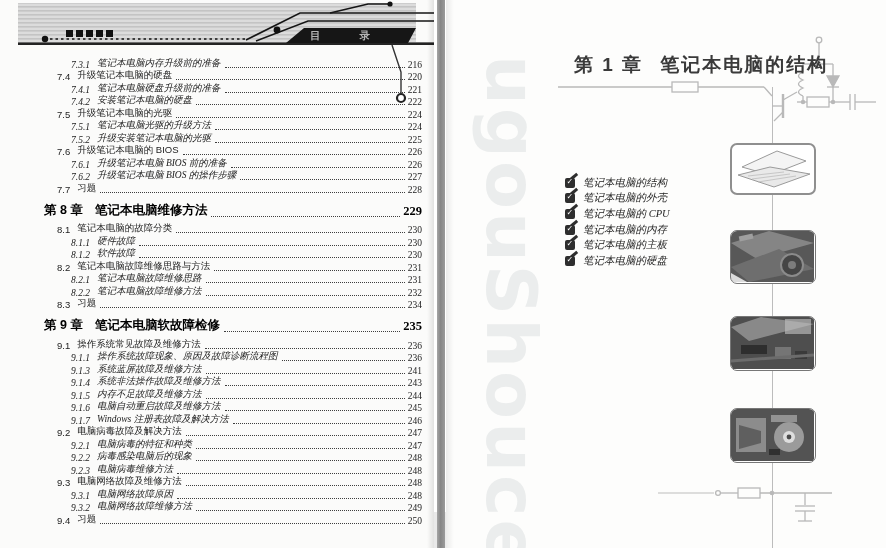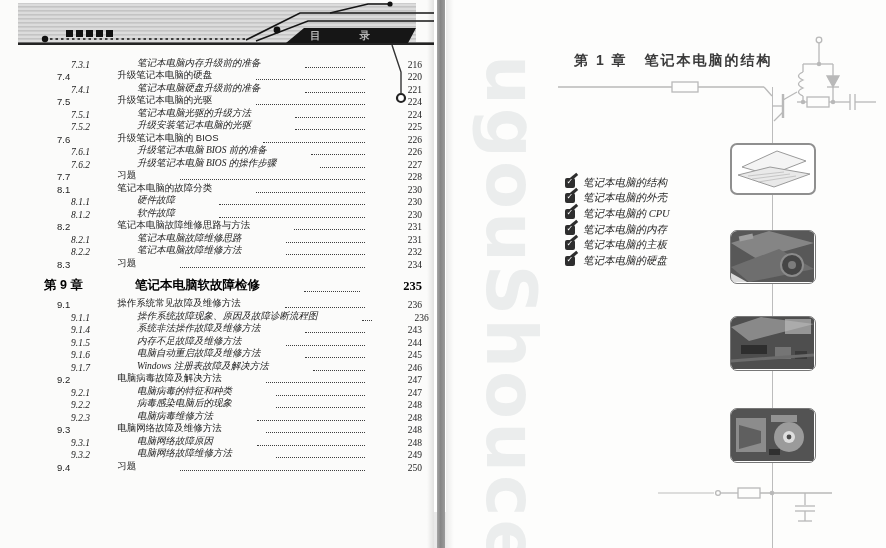--- a/index.html
+++ b/index.html
@@ -14,21 +14,21 @@
 
   .banner { position:absolute; left:18px; top:3px; width:398px; height:39px;
             background:repeating-linear-gradient(180deg,#cdcdcd 0 1px,#dcdcdc 1px 3px,#c4c4c4 3px 4px); }
   .banner-rule { position:absolute; left:18px; top:42px; width:416px; height:3px;
                  background:#242424; border-top:1px solid #6f6f6f; }
   .banner-svg { position:absolute; left:0; top:0; width:434px; height:115px; }
   .toc-title { position:absolute; left:310px; top:29px; width:90px; color:#b4b4b4;
                font-size:10.5px; font-weight:bold; letter-spacing:18px; white-space:nowrap; }
 
   .toc { position:absolute; left:44px; top:57px; width:378px; }
-  .toc-row { display:flex; align-items:flex-end; height:12.5px; font-size:9.5px; color:#1c1c1c;gap:40px; }
+  .toc-row { display:flex; align-items:flex-end; height:12.5px; font-size:9.5px; color:#1c1c1c; }
   .toc-num { margin-right:7px; white-space:nowrap; }
   .toc-label { white-space:nowrap; }
   .leader { flex:1; border-bottom:1.3px dotted #3e3e3e; margin:0 3px 2px 4px; min-width:10px; }
   .toc-page { font-family:"Liberation Serif", serif; white-space:nowrap; }
   .toc-row.lvl1 { height:17px; margin:7px 0 4px; font-size:12.5px; font-weight:bold; color:#000; }
   .toc-row.lvl1 .toc-num { margin-right:12px; }
   .toc-row.lvl1 .toc-page { font-size:12.5px; }
   .toc-row.lvl2 { padding-left:13px; }
   .toc-row.lvl3 { padding-left:27px; }
   .toc-row.lvl3 .toc-num,
@@ -42,21 +42,21 @@
   .right-page { position:absolute; left:446px; top:0; width:440px; height:548px;
                 background:#fdfdfc; overflow:hidden; }
   .right-page::before { content:""; position:absolute; left:0; top:0; width:8px; height:100%;
                         background:linear-gradient(90deg, rgba(0,0,0,0.07), rgba(0,0,0,0)); }
 
   .watermark { position:absolute; left:106px; top:55px; transform:rotate(90deg);
                transform-origin:0 0; font-size:70px; font-weight:bold; letter-spacing:3px;
                color:rgba(150,158,168,0.17); white-space:nowrap;
                font-family:"DejaVu Sans", sans-serif; }
 
-  .chapter-title { position:absolute; left:128px; top:52px; font-size:14px; font-weight:bold;
+  .chapter-title { position:absolute; left:128px; top:52px; font-size:19px; font-weight:bold;
                    color:#3a3a3a; letter-spacing:2px; white-space:nowrap; }
   .chapter-title .num { margin-right:17px; }
 
   .circuit-svg { position:absolute; left:0; top:0; width:440px; height:548px; }
   .chain-line { position:absolute; left:326px; top:87px; width:1.2px; height:461px; background:#bcbcbc; }
 
   .intro-heading { position:absolute; left:117px; top:154px; font-size:14.5px; font-weight:bold;
                    color:#222; letter-spacing:1px; }
   .topics { position:absolute; left:119px; top:175px; }
   .topic-row { display:flex; align-items:center; height:15.6px; }
@@ -125,20 +125,26 @@
           <span class="toc-page">220</span>
         </div>
 
         <div class="toc-row lvl3">
           <span class="toc-num">7.4.1</span>
           <span class="toc-label">笔记本电脑硬盘升级前的准备</span>
           <span class="leader"></span>
           <span class="toc-page">221</span>
         </div>
 
+        <div class="toc-row lvl3">
+          <span class="toc-num">7.4.2</span>
+          <span class="toc-label">安装笔记本电脑的硬盘</span>
+          <span class="leader"></span>
+          <span class="toc-page">222</span>
+        </div>
 
         <div class="toc-row lvl2">
           <span class="toc-num">7.5</span>
           <span class="toc-label">升级笔记本电脑的光驱</span>
           <span class="leader"></span>
           <span class="toc-page">224</span>
         </div>
 
         <div class="toc-row lvl3">
           <span class="toc-num">7.5.1</span>
@@ -175,20 +181,26 @@
           <span class="toc-page">227</span>
         </div>
 
         <div class="toc-row lvl2">
           <span class="toc-num">7.7</span>
           <span class="toc-label">习题</span>
           <span class="leader"></span>
           <span class="toc-page">228</span>
         </div>
 
+        <div class="toc-row lvl1">
+          <span class="toc-num">第 8 章</span>
+          <span class="toc-label">笔记本电脑维修方法</span>
+          <span class="leader"></span>
+          <span class="toc-page">229</span>
+        </div>
 
         <div class="toc-row lvl2">
           <span class="toc-num">8.1</span>
           <span class="toc-label">笔记本电脑的故障分类</span>
           <span class="leader"></span>
           <span class="toc-page">230</span>
         </div>
 
         <div class="toc-row lvl3">
           <span class="toc-num">8.1.1</span>
@@ -247,20 +259,26 @@
         </div>
 
         <div class="toc-row lvl3">
           <span class="toc-num">9.1.1</span>
           <span class="toc-label">操作系统故障现象、原因及故障诊断流程图</span>
           <span class="leader"></span>
           <span class="toc-page">236</span>
         </div>
 
 
+        <div class="toc-row lvl3">
+          <span class="toc-num">9.1.3</span>
+          <span class="toc-label">系统蓝屏故障及维修方法</span>
+          <span class="leader"></span>
+          <span class="toc-page">241</span>
+        </div>
 
         <div class="toc-row lvl3">
           <span class="toc-num">9.1.4</span>
           <span class="toc-label">系统非法操作故障及维修方法</span>
           <span class="leader"></span>
           <span class="toc-page">243</span>
         </div>
 
         <div class="toc-row lvl3">
           <span class="toc-num">9.1.5</span>

